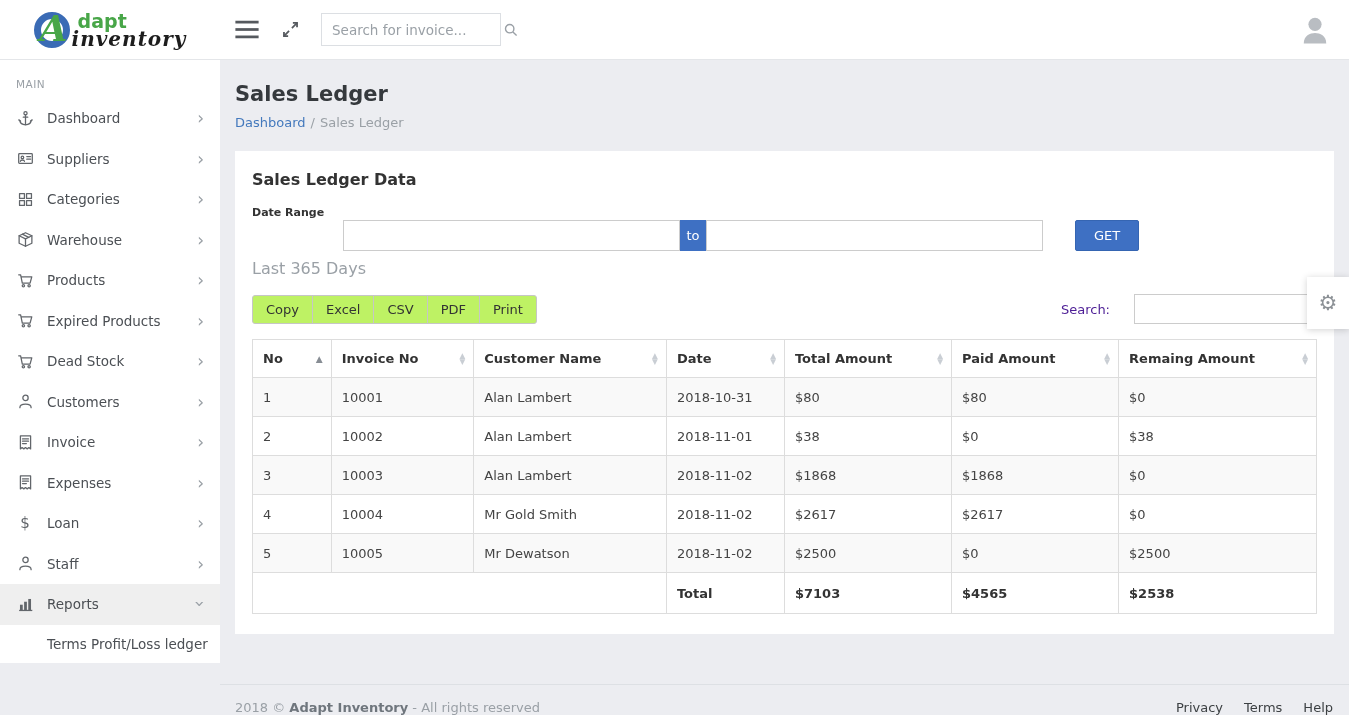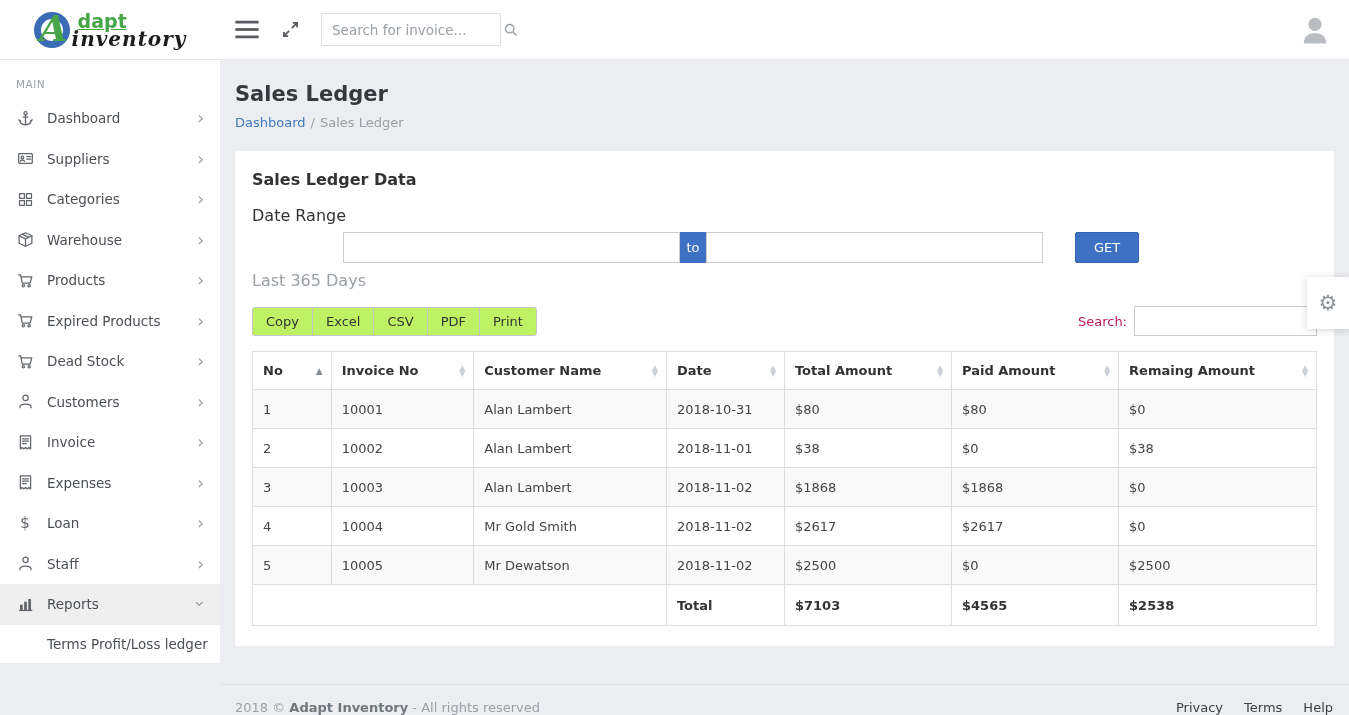--- a/index.html
+++ b/index.html
@@ -6,21 +6,21 @@
   html,body { width:1349px; height:715px; overflow:hidden; }
   body { font-family:"DejaVu Sans","Liberation Sans",sans-serif; background:#ecedf1; color:#444; }
 
   
   .topbar { height:60px; background:#fff; border-bottom:1px solid #e4e6e9; display:flex; align-items:center; }
   .logo-area { width:220px; display:flex; align-items:center; justify-content:center; }
   .logo { display:flex; align-items:center; cursor:pointer; }
   .logo-circle { width:36px; height:36px; border:7px solid #3a6bb5; border-radius:50%; position:relative; }
   .logo-circle .logo-a { position:absolute; left:-1px; top:-12px; font:italic 700 36px "DejaVu Serif",serif; color:#48a648; }
   .logo-text { margin-left:2px; display:flex; flex-direction:column; }
-  .logo-text .t1 { color:#48a648; font-size:19px; font-weight:600; line-height:18px; margin-left:6px;text-decoration:underline; }
+  .logo-text .t1 { color:#48a648; font-size:19px; font-weight:600; line-height:18px; margin-left:6px; }
   .logo-text .t2 { color:#1d1d1d; font:italic 600 20px "DejaVu Serif",serif; line-height:18px; letter-spacing:1px; }
   .tb-left { display:flex; align-items:center; gap:21px; margin-left:14px; }
   .tb-icon { cursor:pointer; display:flex; align-items:center; }
   .tb-search { width:180px; height:33px; border:1px solid #dcdfe3; display:flex; align-items:center; padding:0 10px; background:#fff; }
   .tb-search input { border:none; outline:none; flex:1; font-size:13.5px; color:#555; font-family:inherit; background:transparent; }
   .tb-search input::placeholder { color:#9aa0a6; }
   .tb-right { margin-left:auto; margin-right:16px; display:flex; align-items:center; }
 
   
   .layout { display:flex; min-height:655px; background:#ecedf1; }
@@ -39,35 +39,35 @@
   .main-col { flex:1; display:flex; flex-direction:column; }
   .content { padding:0 15px; flex:1; }
   .page-title { margin-top:22px; font-size:21px; font-weight:700; color:#35393d; }
   .breadcrumb { margin-top:9px; font-size:13px; color:#9aa0a6; margin-bottom:21px; }
   .breadcrumb a { color:#4479bd; text-decoration:none; cursor:pointer; }
   .breadcrumb .sep { margin:0 5px; color:#9aa0a6; }
 
   
   .card { background:#fff; padding:16px 17px 20px; position:relative; }
   .card-title { font-size:16px; font-weight:700; color:#333; margin:3px 0 17px; }
-  .dr-label { font-size:16px; font-weight:400; color:#333; margin-bottom:7px; }
+  .dr-label { font-size:11px; font-weight:700; color:#333; margin-bottom:1px; }
   .date-row { display:flex; align-items:center; }
   .dr-spacer { width:91px; }
   .date-input { width:337px; height:31px; border:1px solid #ccc; background:#fff; outline:none; padding:0 8px; font-size:13px; font-family:inherit; color:#444; }
   .to-badge { width:26px; height:31px; background:#3e70c3; color:#fff; font-size:13px; display:flex; align-items:center; justify-content:center; }
   .get-btn { margin-left:32px; width:64px; height:31px; background:#3e70c3; color:#fff; border:1px solid #3565b2; font-size:13px; font-family:inherit; border-radius:2px; cursor:pointer; }
   .last-days { margin-top:8px; font-size:16px; color:#9aa0a6; }
 
   .toolbar { display:flex; align-items:center; margin-top:16px; }
   .btn-group { display:flex; }
   .exp-btn { padding:6px 13px; font-size:13px; color:#333; background:#bef264; border:1px solid #c6c6c6; margin-right:-1px; cursor:pointer; font-family:inherit; }
   .exp-btn:first-child { border-radius:3px 0 0 3px; }
   .exp-btn:last-child { border-radius:0 3px 3px 0; margin-right:0; }
   .tb-search-right { margin-left:auto; display:flex; align-items:center; }
-  .search-label { font-size:13px; color:#be185d; margin-right:7px; }
+  .search-label { font-size:13px; color:#4c1d95; margin-right:24px; }
   .dt-search { width:183px; height:30px; border:1px solid #ccc; outline:none; padding:0 8px; font-size:13px; font-family:inherit; }
 
   .gear-panel { position:absolute; top:126px; right:-15px; width:42px; height:52px; background:#fff; box-shadow:0 1px 7px rgba(0,0,0,.18); display:flex; align-items:center; justify-content:center; cursor:pointer; z-index:3; }
   .gear-glyph { font-size:21px; color:#8c9196; }
 
   
   table.ledger { width:100%; border-collapse:collapse; margin-top:15px; table-layout:fixed; }
   .ledger th { border:1px solid #ddd; padding:11px 24px 11px 10px; text-align:left; font-size:13px; color:#333; position:relative; cursor:pointer; font-weight:700; }
   .ledger td { border:1px solid #ddd; padding:11.5px 10px; font-size:13px; color:#444; overflow:hidden; }
   .ledger tbody tr:nth-child(odd) { background:#f9f9f9; }

